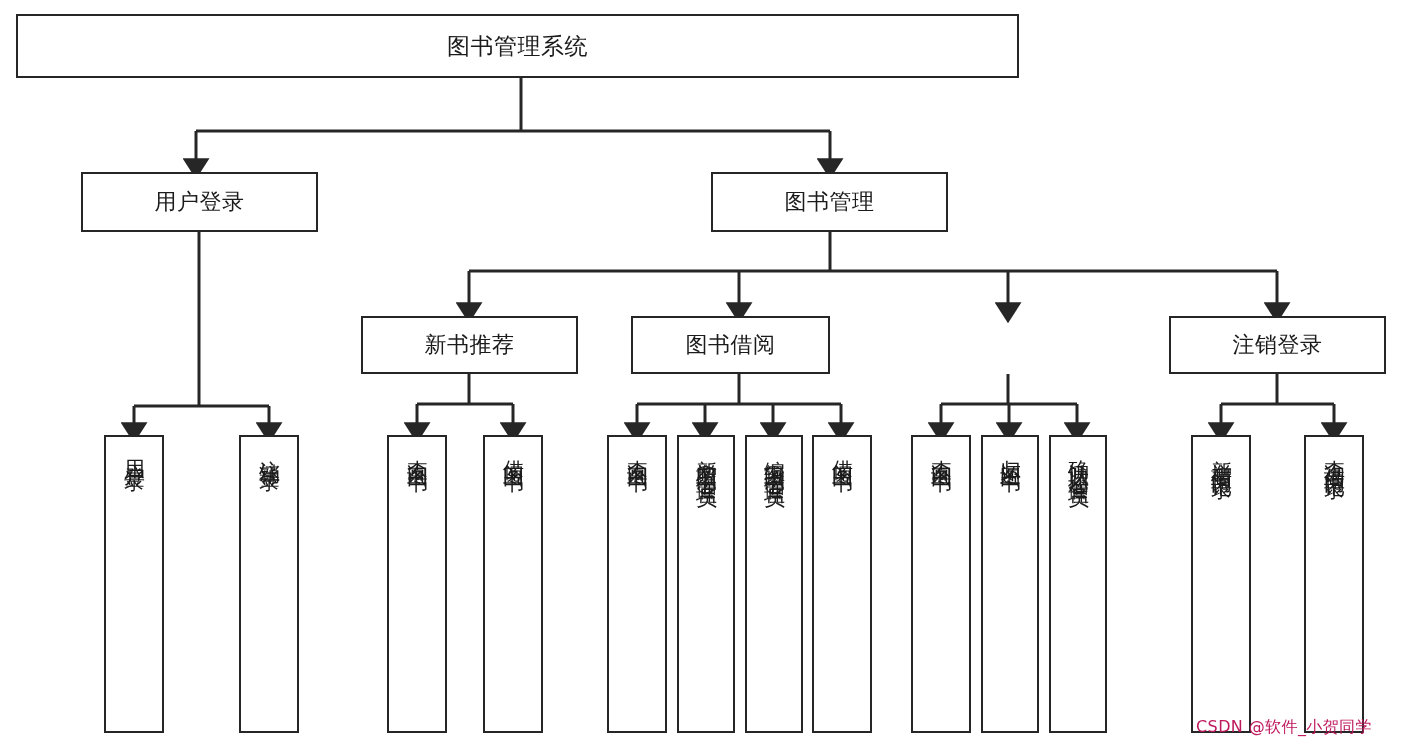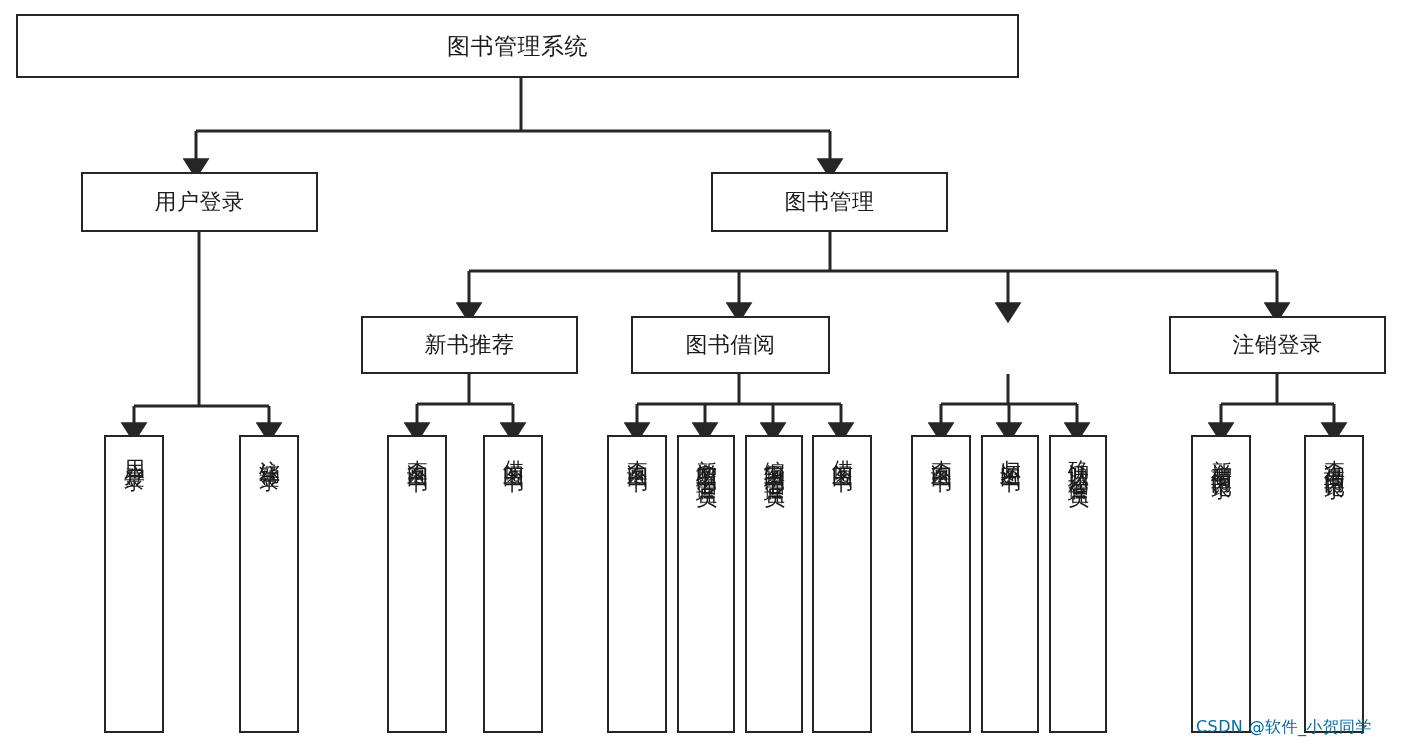--- a/index.html
+++ b/index.html
@@ -61,21 +61,21 @@
     font-size: 21px;
     letter-spacing: 4px;
     line-height: 1;
     white-space: nowrap;
     text-align: start;
   }
   .node-box.leaf.leaf-tall .node-label { font-size: 21px; }
   
   .watermark {
     position: absolute;
-    color: #0369a1;
+    color: #be185d;
     font-size: 16px;
     letter-spacing: 0.4px;
     white-space: nowrap;
     font-family: "DejaVu Sans", "Liberation Sans", sans-serif;
     user-select: none;
   }
 </style>
 </head>
 <body>
 

